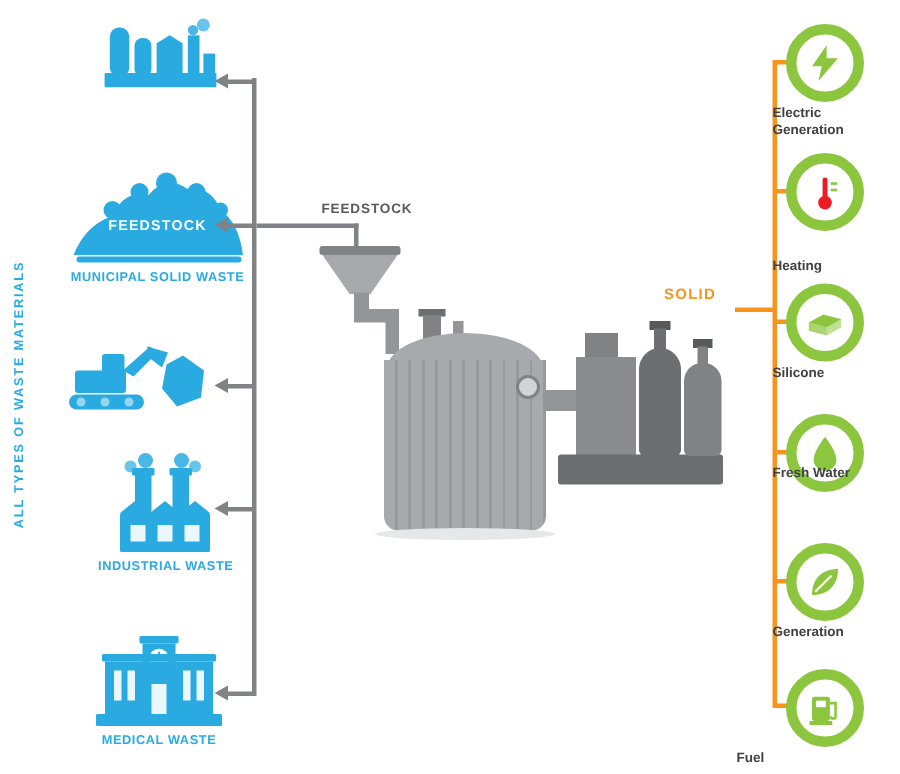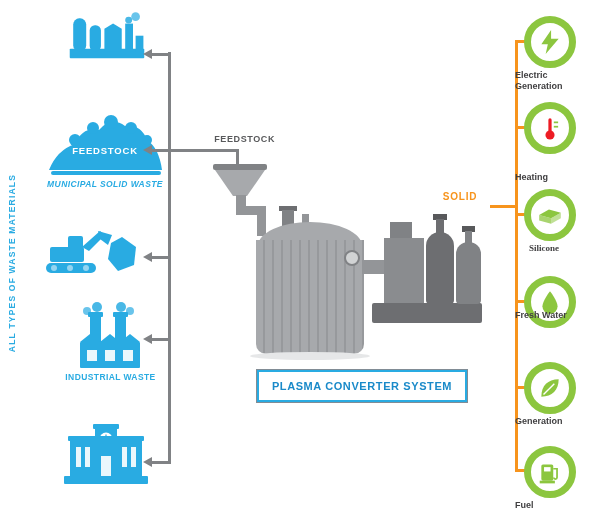--- a/index.html
+++ b/index.html
@@ -53,21 +53,21 @@
         <circle cx="48" cy="18" r="6"></circle>
       <circle cx="66" cy="12" r="7"></circle>
         <circle cx="86" cy="18" r="6"></circle>
         <circle cx="102" cy="30" r="5"></circle>
       <rect x="6" y="61" width="110" height="4" rx="2"></rect>
       <rect x="16" y="57" width="6" height="3" opacity="0.8"></rect>
       <rect x="98" y="57" width="6" height="3" opacity="0.8"></rect>
     </svg>
   </div>
   <div class="abs overlay-landfill" style="left:55px;top:145px;width:100px;">FEEDSTOCK</div>
-  <div class="abs blue-label" style="left:38px;top:179px;width:134px;font-style:italic;">MUNICIPAL SOLID WASTE</div>
+  <div class="abs blue-label" style="left:38px;top:179px;width:134px;">MUNICIPAL SOLID WASTE</div>
 
   <div class="abs" style="left:42px;top:225px;width:102px;height:50px;">
     <svg width="102" height="50" viewBox="0 0 102 50" fill="#29ABE2">
       <rect x="4" y="38" width="50" height="10" rx="5"></rect>
       <circle cx="12" cy="43" r="3" fill="#fff" opacity="0.5"></circle>
       <circle cx="28" cy="43" r="3" fill="#fff" opacity="0.5"></circle>
       <circle cx="44" cy="43" r="3" fill="#fff" opacity="0.5"></circle>
       <rect x="8" y="22" width="34" height="15" rx="2"></rect>
       <rect x="26" y="11" width="15" height="13" rx="2"></rect>
       <polygon points="40,22 58,6 63,10 47,26"></polygon>
@@ -105,20 +105,21 @@
       <rect x="8" y="14" width="76" height="5" rx="1"></rect>
       <rect x="10" y="19" width="72" height="35"></rect>
       <rect x="16" y="25" width="5" height="20" fill="#fff" opacity="0.9"></rect>
       <rect x="25" y="25" width="5" height="20" fill="#fff" opacity="0.9"></rect>
       <rect x="62" y="25" width="5" height="20" fill="#fff" opacity="0.9"></rect>
       <rect x="71" y="25" width="5" height="20" fill="#fff" opacity="0.9"></rect>
       <rect x="41" y="34" width="10" height="20" fill="#fff" opacity="0.9"></rect>
       <rect x="4" y="54" width="84" height="8" rx="1"></rect>
     </svg>
   </div>
+  <div class="abs blue-label" style="left:40px;top:488px;width:132px;">MEDICAL WASTE</div>
 
   <div class="abs gray-line" style="left:168px;top:52px;width:3px;height:412px;"></div>
   <div class="abs gray-line" style="left:152px;top:53px;width:16px;height:3px;"></div>
   <div class="abs arrow-left" style="left:143px;top:49px;"></div>
   <div class="abs gray-line" style="left:152px;top:149px;width:16px;height:3px;"></div>
   <div class="abs arrow-left" style="left:143px;top:145px;"></div>
   <div class="abs gray-line" style="left:152px;top:256px;width:16px;height:3px;"></div>
   <div class="abs arrow-left" style="left:143px;top:252px;"></div>
   <div class="abs gray-line" style="left:152px;top:338px;width:16px;height:3px;"></div>
   <div class="abs arrow-left" style="left:143px;top:334px;"></div>
@@ -159,23 +160,20 @@
 
   <div class="abs orange-line" style="left:490px;top:205px;width:28px;height:3px;"></div>
   <div class="abs orange-line" style="left:515px;top:40px;width:3px;height:432px;"></div>
   <div class="abs orange-line" style="left:518px;top:40px;width:8px;height:3px;"></div>
   <div class="abs orange-line" style="left:518px;top:126px;width:8px;height:3px;"></div>
   <div class="abs orange-line" style="left:518px;top:213px;width:8px;height:3px;"></div>
   <div class="abs orange-line" style="left:518px;top:300px;width:8px;height:3px;"></div>
   <div class="abs orange-line" style="left:518px;top:386px;width:8px;height:3px;"></div>
   <div class="abs orange-line" style="left:518px;top:469px;width:8px;height:3px;"></div>
 
-  <div class="abs title-box" style="left:257px;top:370px;width:206px;height:28px;">
-    <span>PLASMA CONVERTER SYSTEM</span>
-  </div>
 
   <div class="abs ring" style="left:524px;top:16px;">
     <svg width="26" height="26" viewBox="0 0 24 24" fill="#8CC63F">
       <polygon points="13,1 4,14 10,14 8,23 20,9 13,9"></polygon>
     </svg>
   </div>
   <div class="abs out-label" style="left:515px;top:70px;">Electric Generation</div>
 
   <div class="abs ring" style="left:524px;top:102px;">
     <svg width="26" height="26" viewBox="0 0 24 24">
@@ -187,21 +185,21 @@
   </div>
   <div class="abs out-label" style="left:515px;top:156px;margin-top:16px;">Heating</div>
 
   <div class="abs ring" style="left:524px;top:189px;">
     <svg width="26" height="26" viewBox="0 0 24 24" fill="#8CC63F">
       <polygon points="2,12 11,7 22,10 13,15"></polygon>
       <polygon points="2,12 13,15 13,20 2,17" opacity="0.75"></polygon>
       <polygon points="13,15 22,10 22,15 13,20" opacity="0.55"></polygon>
     </svg>
   </div>
-  <div class="abs out-label" style="left:529px;top:243px;font-family:Liberation Serif, serif;">Silicone</div>
+  <div class="abs out-label" style="left:515px;top:243px;">Silicone</div>
 
   <div class="abs ring" style="left:524px;top:276px;">
     <svg width="26" height="26" viewBox="0 0 24 24" fill="#8CC63F">
       <path d="M12,2 C12,2 5,11 5,16 a7,7 0 0 0 14,0 C19,11 12,2 12,2 Z"></path>
     </svg>
   </div>
   <div class="abs out-label" style="left:515px;top:310px;">Fresh Water</div>
 
   <div class="abs ring" style="left:524px;top:362px;">
     <svg width="26" height="26" viewBox="0 0 24 24" fill="#8CC63F">
@@ -212,15 +210,15 @@
   <div class="abs out-label" style="left:515px;top:416px;">Generation</div>
 
   <div class="abs ring" style="left:524px;top:446px;">
     <svg width="26" height="26" viewBox="0 0 24 24">
       <rect x="4" y="5" width="11" height="15" rx="1.5" fill="#8CC63F"></rect>
       <rect x="6.5" y="7.5" width="6" height="4" fill="#fff"></rect>
       <rect x="2.5" y="20" width="14" height="2.5" fill="#8CC63F"></rect>
       <path d="M15,9 h3.5 v8 a1.5,1.5 0 0 1 -3,0" stroke="#8CC63F" stroke-width="1.6" fill="none"></path>
     </svg>
   </div>
-  <div class="abs out-label" style="left:515px;top:500px;">Fuel</div>
+  <div class="abs out-label" style="left:491px;top:500px;">Fuel</div>
 
 </div>
 
 </body></html>

